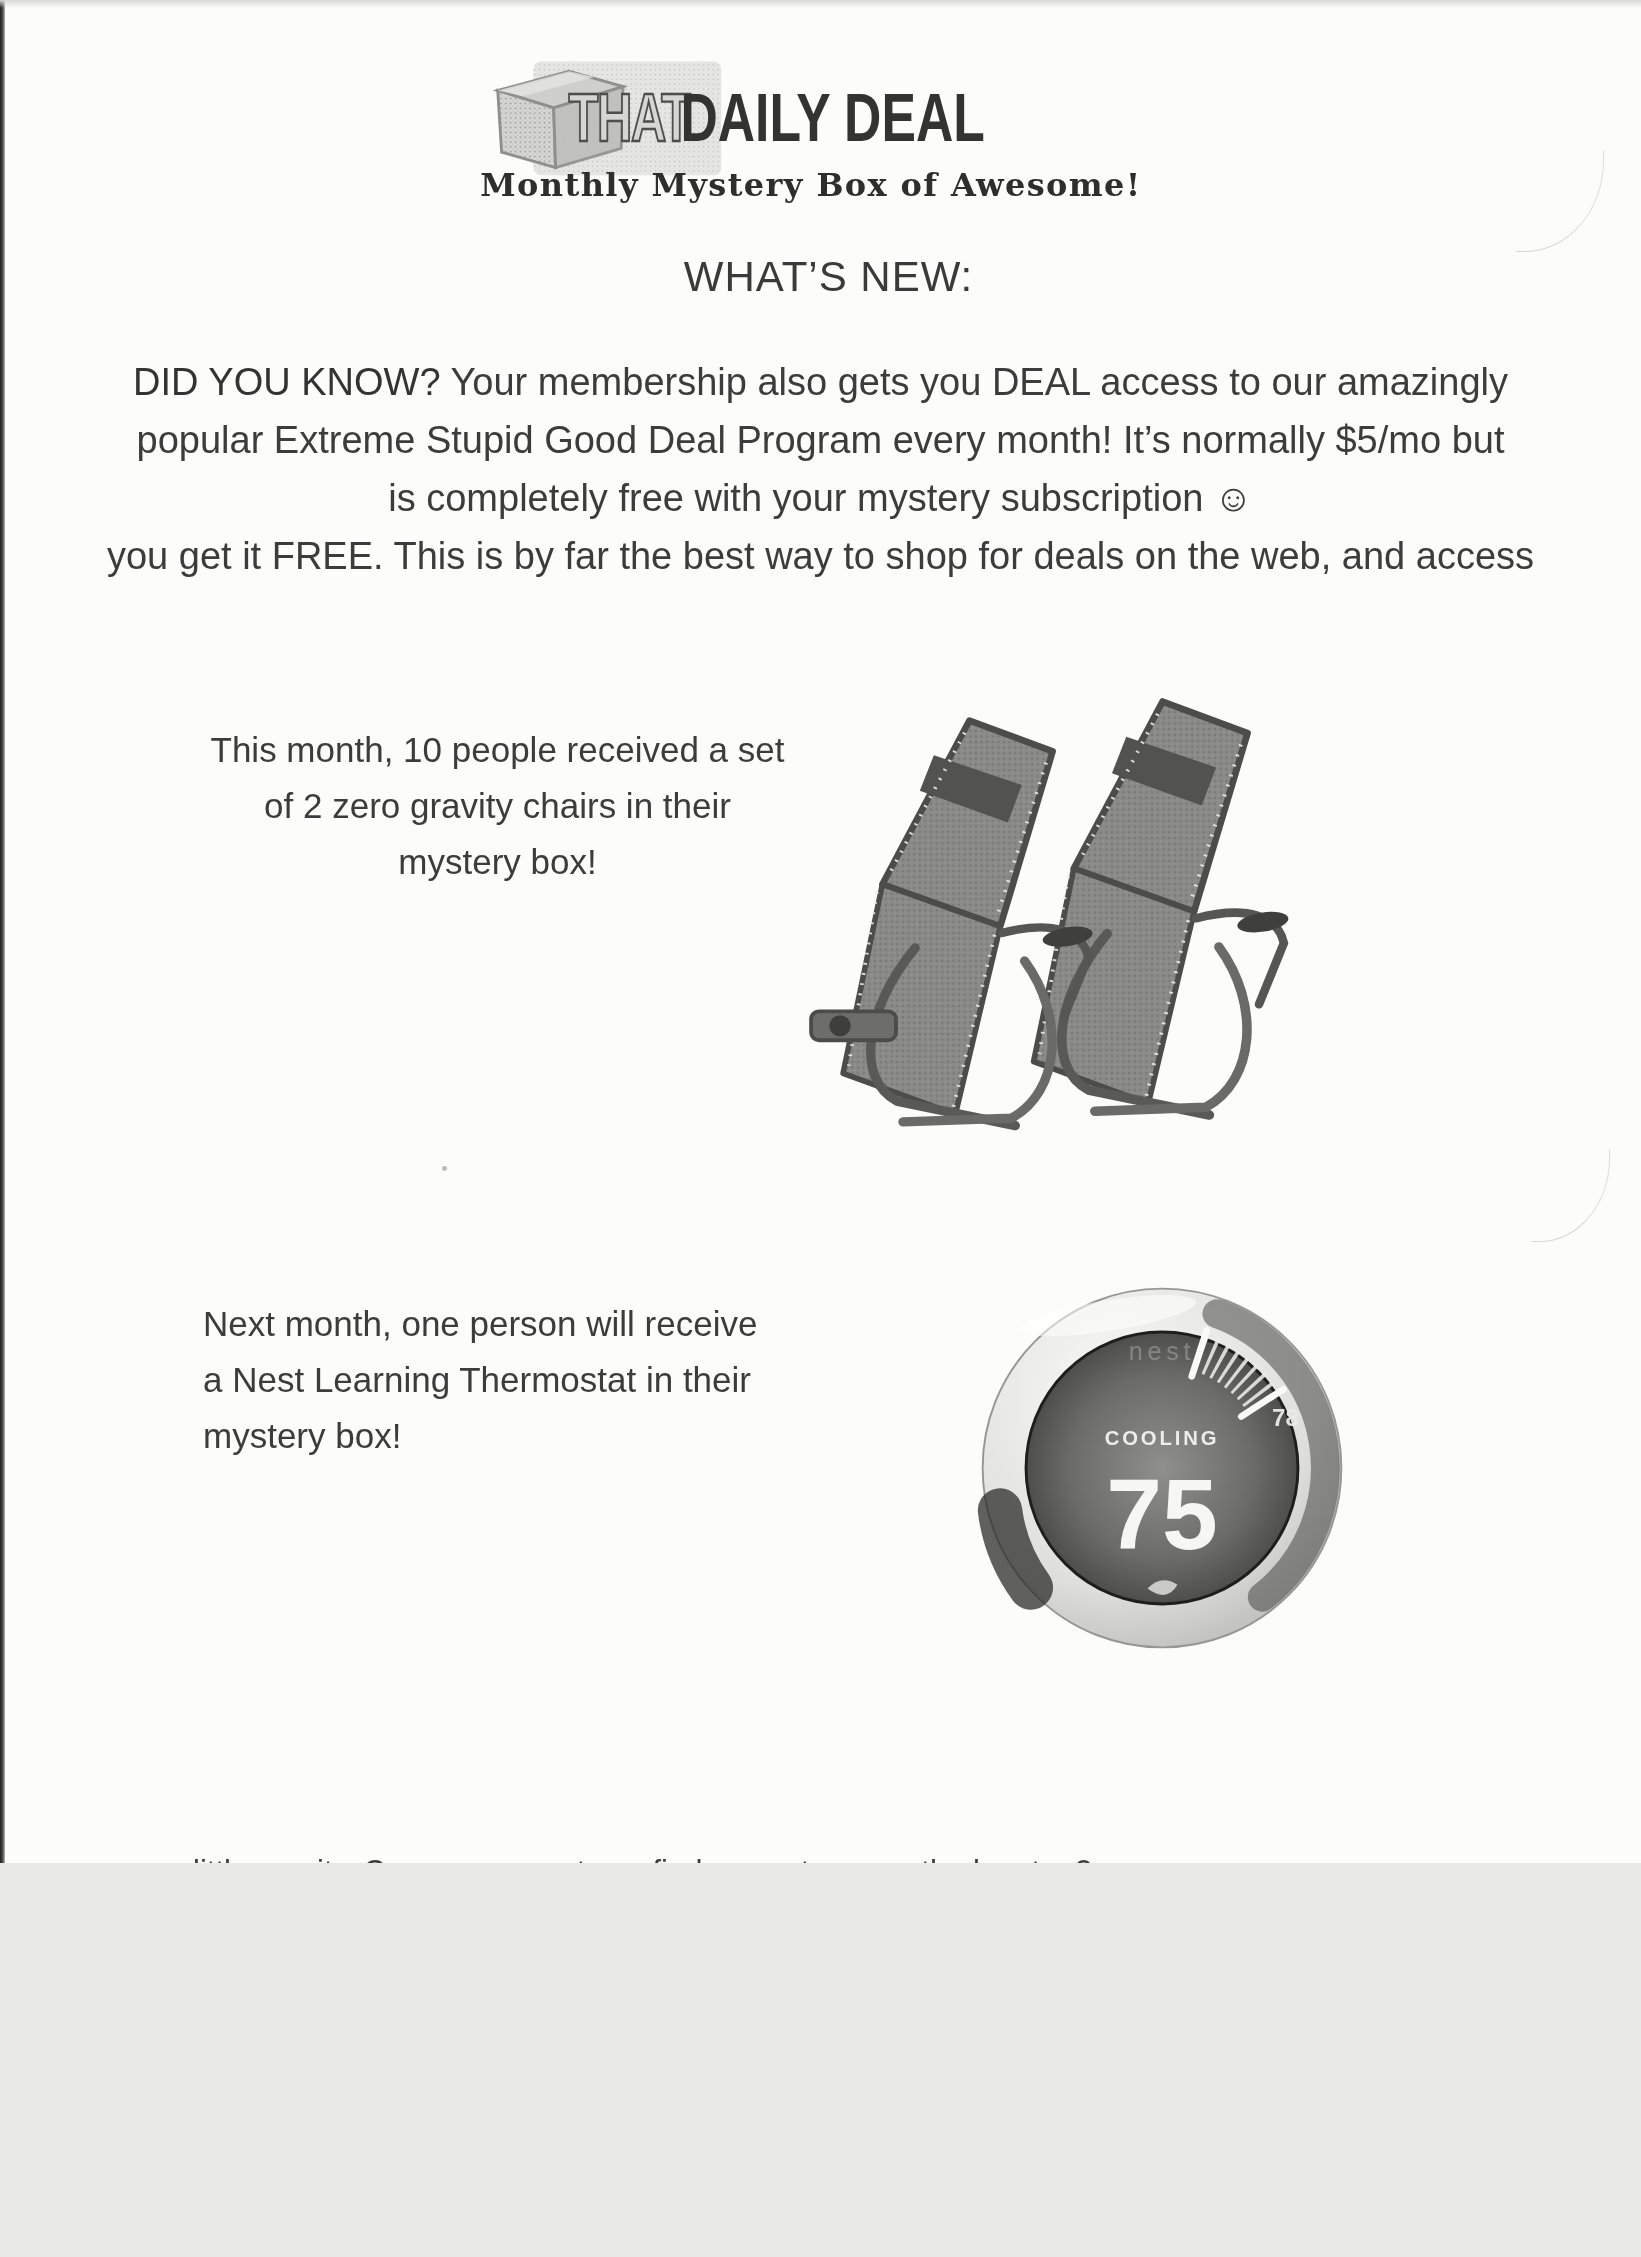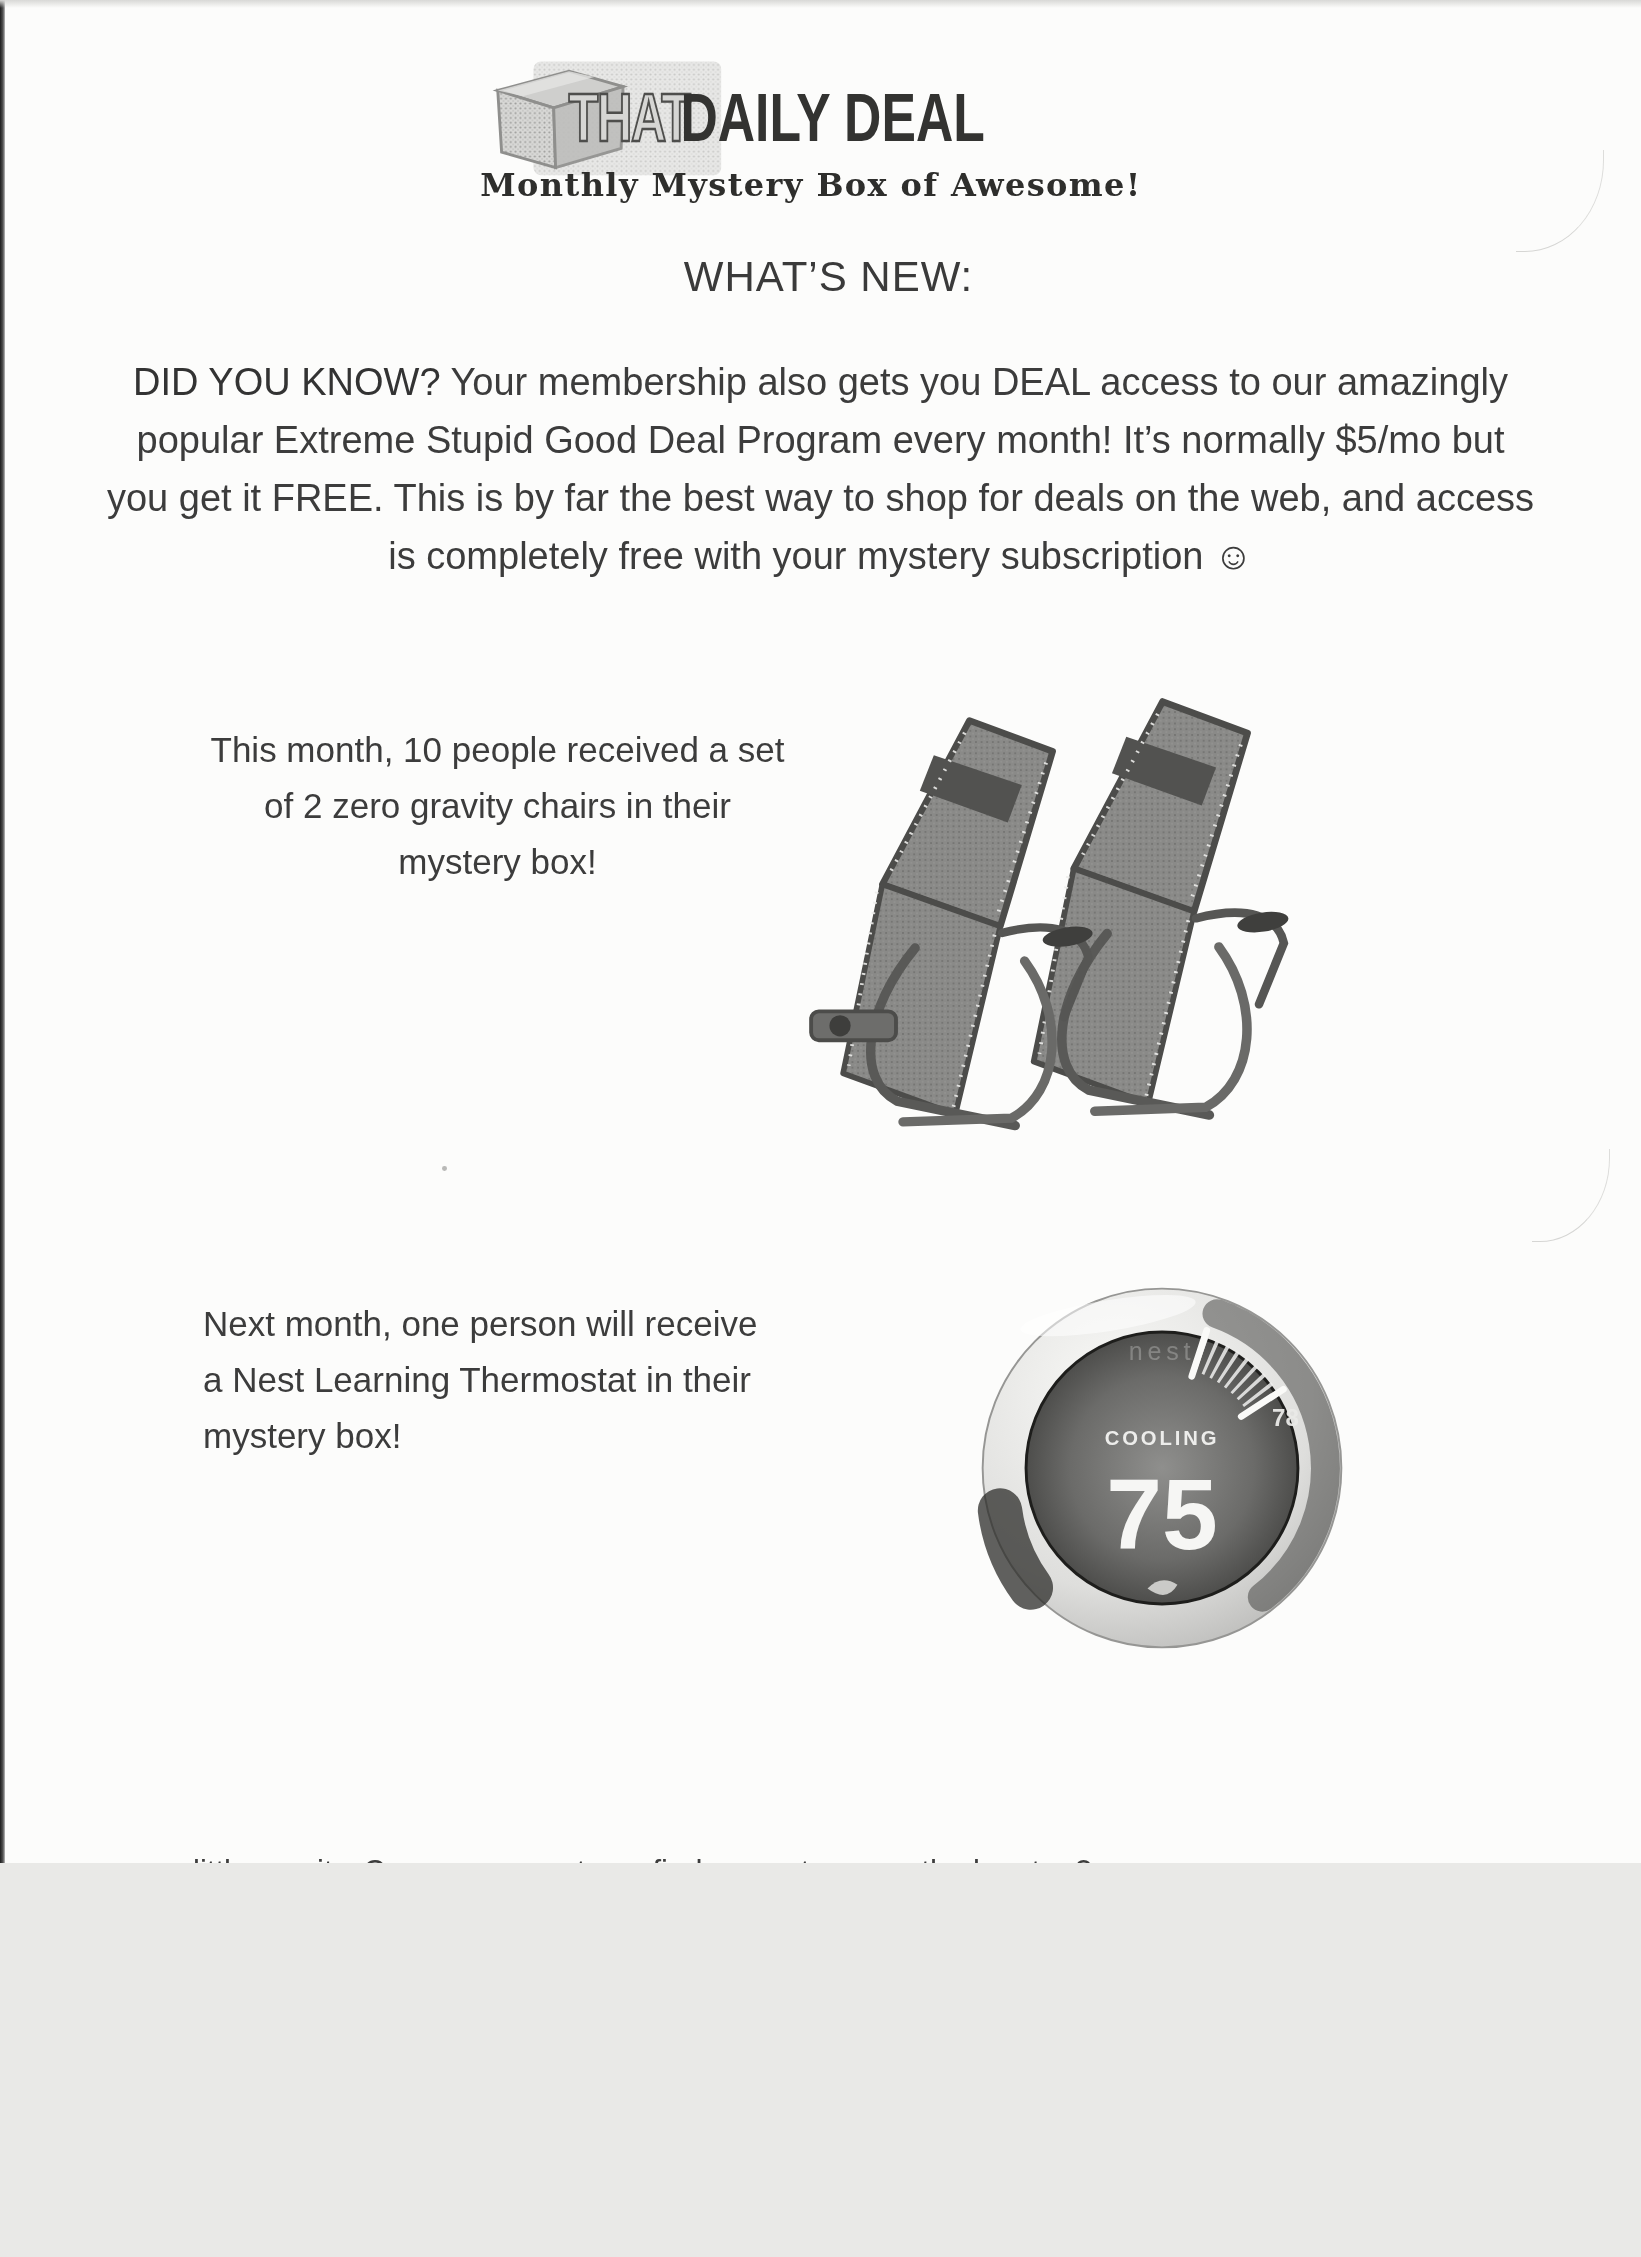--- a/index.html
+++ b/index.html
@@ -132,22 +132,22 @@
       <span class="logo-dailydeal">DAILY DEAL</span>
     </div>
   </div>
   <div class="tagline">Monthly Mystery Box of Awesome!</div>
 
   <div class="headline">WHAT’S NEW:</div>
 
   <div class="intro">
     <div><b>DID YOU KNOW?</b><span> Your membership also gets you DEAL access to our amazingly</span></div>
     <div>popular Extreme Stupid Good Deal Program every month! It’s normally $5/mo but</div>
+    <div>is completely free with your mystery subscription ☺</div>
     <div>you get it FREE. This is by far the best way to shop for deals on the web, and access</div>
-    <div>is completely free with your mystery subscription ☺</div>
   </div>
 
   <div class="chairs-text">
     <div>This month, 10 people received a set</div>
     <div>of 2 zero gravity chairs in their</div>
     <div>mystery box!</div>
   </div>
 
   <svg class="chairs-img" viewBox="0 0 575 480">
     <defs>

